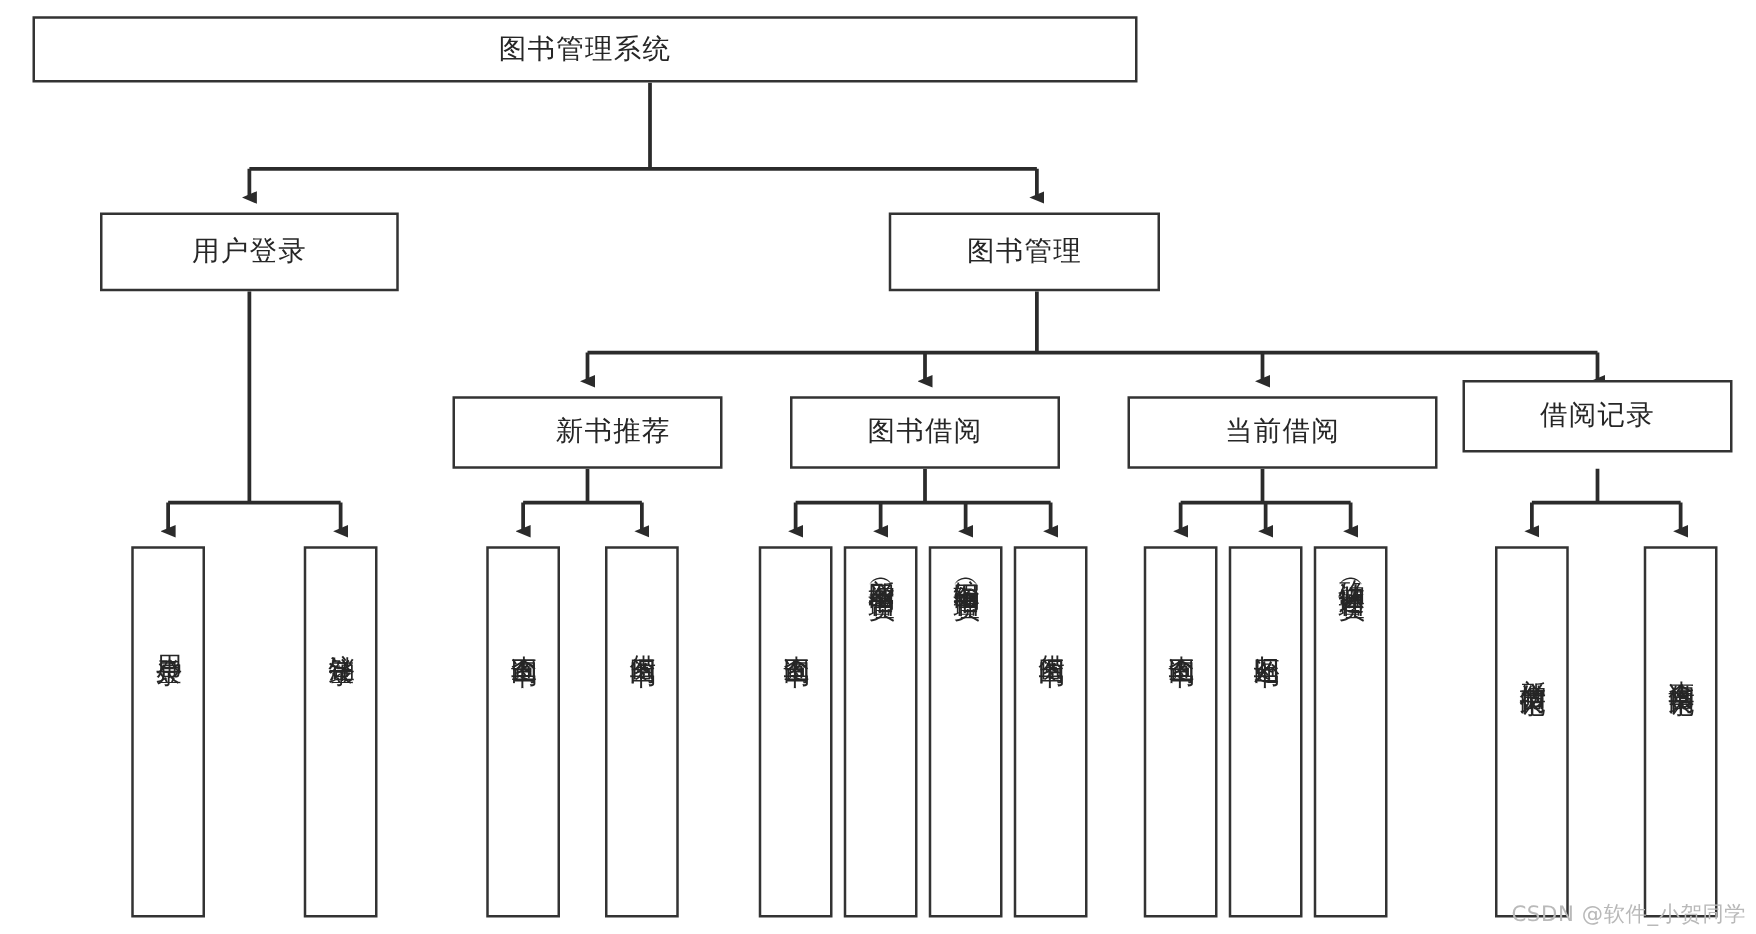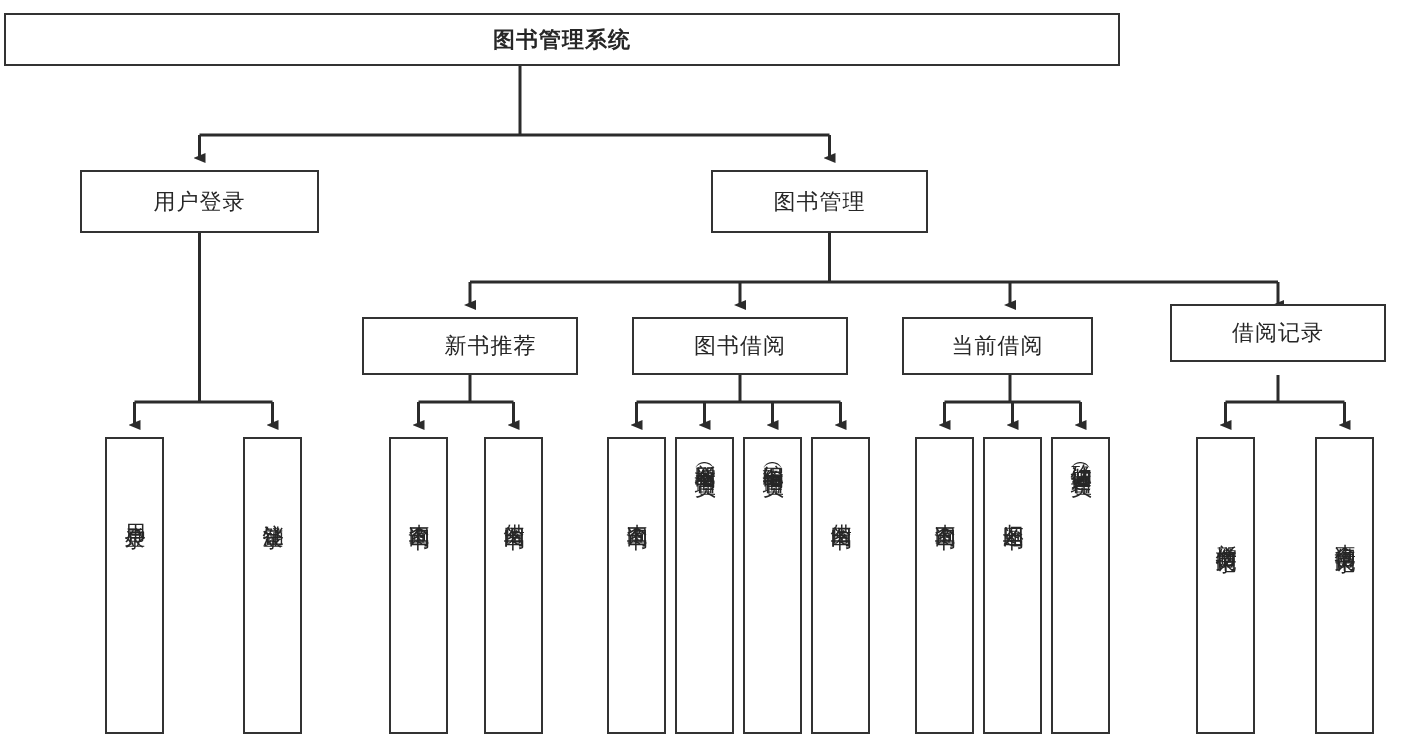--- a/index.html
+++ b/index.html
@@ -116,36 +116,36 @@
         <path d="M1012.5,402 L1012.5,425" marker-end="url(#arrow)"></path>
         <path d="M1080.5,402 L1080.5,425" marker-end="url(#arrow)"></path>
         <path d="M1278,375 L1278,402"></path>
         <path d="M1225.5,402 L1344.5,402"></path>
         <path d="M1225.5,402 L1225.5,425" marker-end="url(#arrow)"></path>
         <path d="M1344.5,402 L1344.5,425" marker-end="url(#arrow)"></path>
       </g>
   </svg>
 
   <div id="node-layer">
-      <div class="node horiz" style="left: 4px; top: 13px; width: 1116px; height: 53px; font-weight: bold;">
+      <div class="node horiz" style="left: 26px; top: 13px; width: 884px; height: 53px;">
         <span class="label">图书管理系统</span>
       </div>
       <div class="node horiz" style="left: 80px; top: 170px; width: 239px; height: 63px;">
         <span class="label">用户登录</span>
       </div>
       <div class="node horiz" style="left: 711px; top: 170px; width: 217px; height: 63px;">
         <span class="label">图书管理</span>
       </div>
       <div class="node horiz" style="left: 362px; top: 317px; width: 216px; height: 58px; padding-left: 41px;">
         <span class="label">新书推荐</span>
       </div>
       <div class="node horiz" style="left: 632px; top: 317px; width: 216px; height: 58px;">
         <span class="label">图书借阅</span>
       </div>
-      <div class="node horiz" style="left: 902px; top: 317px; width: 191px; height: 58px;">
+      <div class="node horiz" style="left: 902px; top: 317px; width: 248px; height: 58px;">
         <span class="label">当前借阅</span>
       </div>
       <div class="node horiz" style="left: 1170px; top: 304px; width: 216px; height: 58px;">
         <span class="label">借阅记录</span>
       </div>
       <div class="node vert mid" style="left: 105px; top: 437px; width: 59px; height: 297px;">
         <span class="label">用户登录</span>
       </div>
       <div class="node vert mid" style="left: 243px; top: 437px; width: 59px; height: 297px;">
         <span class="label">注销登录</span>
@@ -178,13 +178,14 @@
         <span class="label">确认归还（管理员）</span>
       </div>
       <div class="node vert midshort" style="left: 1196px; top: 437px; width: 59px; height: 297px;">
         <span class="label">新增借阅记录</span>
       </div>
       <div class="node vert midshort" style="left: 1315px; top: 437px; width: 59px; height: 297px;">
         <span class="label">查询借阅记录</span>
       </div>
     </div>
 
+  <div class="watermark">CSDN @软件_小贺同学</div>
 </div>
 
 </body></html>

